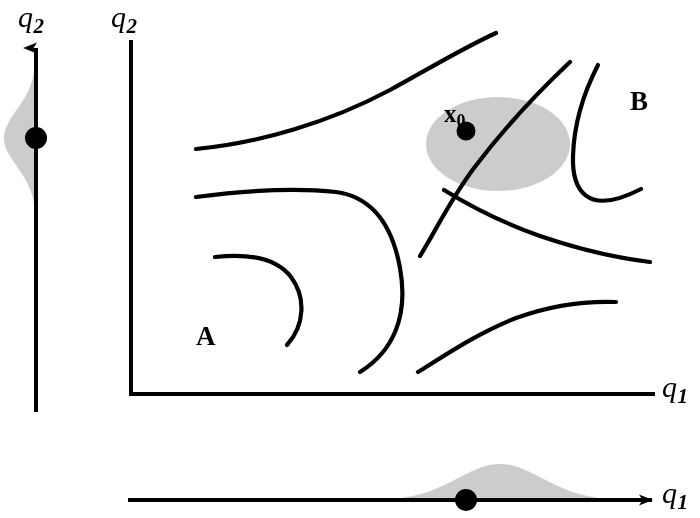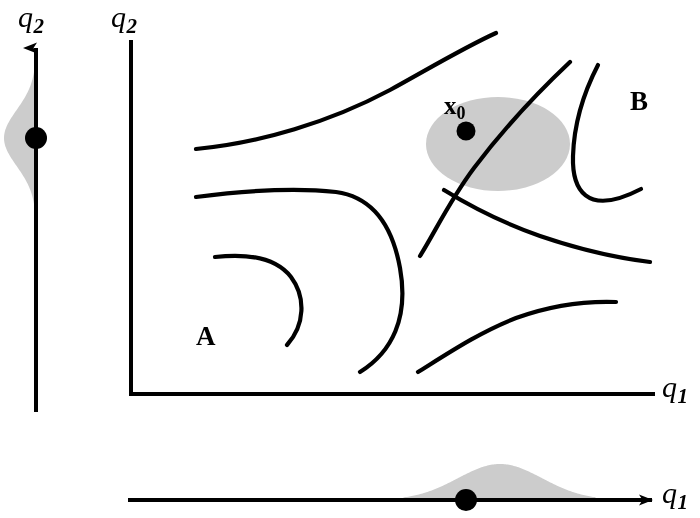--- a/index.html
+++ b/index.html
@@ -114,18 +114,18 @@
   </svg>
 
   <div class="axis-label" id="lbl-q2-marg" style="left: 18px; top: 2px;"><span>q</span><sub>2</sub></div>
 
   <div class="axis-label" id="lbl-q2-main" style="left: 111px; top: 2px;"><span>q</span><sub>2</sub></div>
 
   <div class="axis-label" id="lbl-q1-main" style="left: 662px; top: 372px;"><span>q</span><sub>1</sub></div>
 
   <div class="axis-label" id="lbl-q1-marg" style="left: 662px; top: 478px;"><span>q</span><sub>1</sub></div>
 
-  <div class="point-label" id="lbl-x0" style="left: 444px; top: 93px;"><span>x</span><sub>0</sub></div>
+  <div class="point-label" id="lbl-x0" style="left: 444px; top: 101px;"><span>x</span><sub>0</sub></div>
 
   <div class="region-label" id="lbl-region-0" style="left: 196px; top: 323px;">A</div>
   <div class="region-label" id="lbl-region-1" style="left: 630px; top: 88px;">B</div>
 
 </div>
 
 </body></html>

